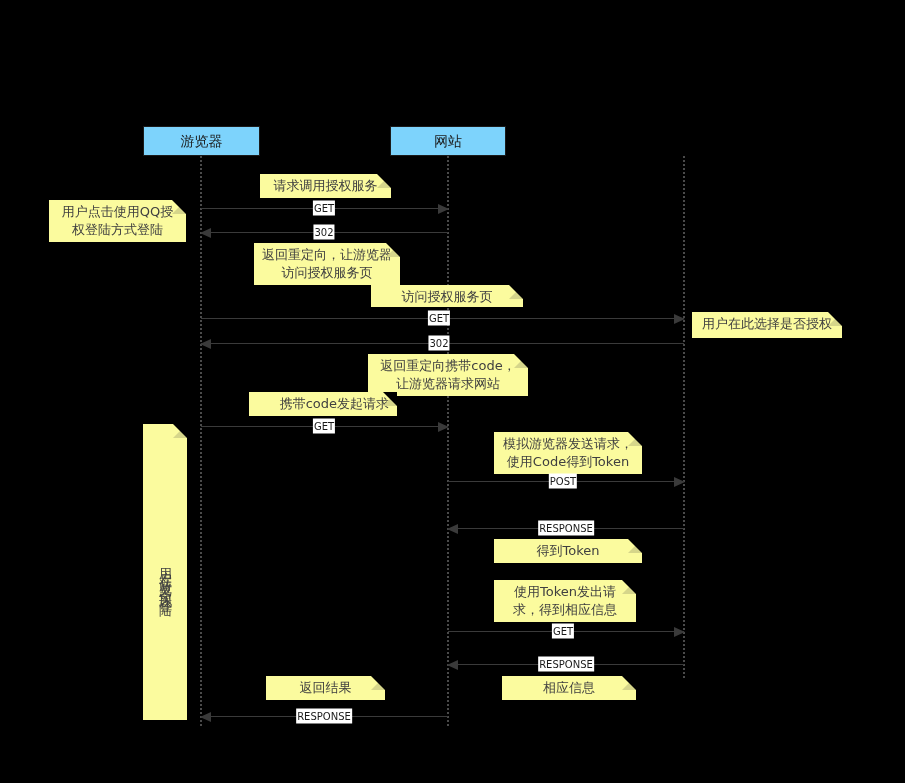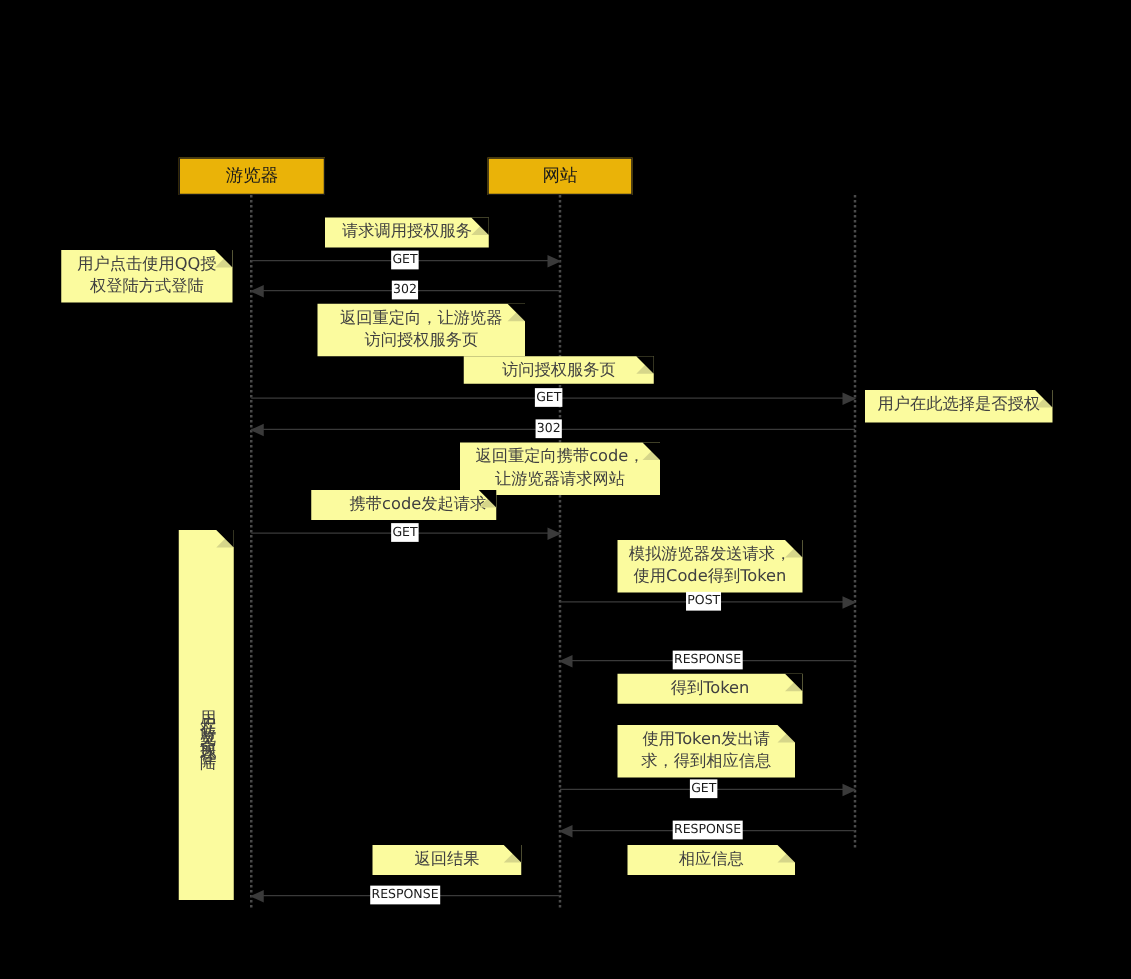--- a/index.html
+++ b/index.html
@@ -20,21 +20,21 @@
     position: absolute;
     left: 0; top: 0;
     width: 905px;
     height: 783px;
   }
 
   
   .participant {
     position: absolute;
     box-sizing: border-box;
-    background: #eab308;
+    background: #7dd3fc;
     border: 1px solid #1a1a1a;
     color: #1a1a1a;
     font-size: 14px;
     line-height: 28px;
     height: 30px;
     text-align: center;
     white-space: nowrap;
     overflow: hidden;
   }
 
@@ -142,21 +142,21 @@
       <div class="fold-fill"></div>
       <div class="fold"></div>
       <span class="note-line">请求调用授权服务</span>
     </div>
     <div class="note" style="left: 49px; top: 200px; width: 137px; height: 42px;">
       <div class="fold-fill"></div>
       <div class="fold"></div>
       <span class="note-line">用户点击使用QQ授</span>
       <span class="note-line">权登陆方式登陆</span>
     </div>
-    <div class="note" style="left: 254px; top: 243px; width: 166px; height: 42px;">
+    <div class="note" style="left: 254px; top: 243px; width: 146px; height: 42px;">
       <div class="fold-fill"></div>
       <div class="fold"></div>
       <span class="note-line">返回重定向，让游览器</span>
       <span class="note-line">访问授权服务页</span>
     </div>
     <div class="note" style="left: 371px; top: 285px; width: 152px; height: 22px;">
       <div class="fold-fill"></div>
       <div class="fold"></div>
       <span class="note-line">访问授权服务页</span>
     </div>
@@ -191,21 +191,21 @@
       <div class="fold-fill"></div>
       <div class="fold"></div>
       <span class="note-line">使用Token发出请</span>
       <span class="note-line">求，得到相应信息</span>
     </div>
     <div class="note" style="left: 502px; top: 676px; width: 134px; height: 24px;">
       <div class="fold-fill"></div>
       <div class="fold"></div>
       <span class="note-line">相应信息</span>
     </div>
-    <div class="note" style="left: 266px; top: 676px; width: 119px; height: 24px; margin-left: 32px;">
+    <div class="note" style="left: 266px; top: 676px; width: 119px; height: 24px;">
       <div class="fold-fill"></div>
       <div class="fold"></div>
       <span class="note-line">返回结果</span>
     </div>
     <div class="msg" style="left: 201px; top: 208px; width: 247px;">
       <div class="arrowhead right"></div>
     </div>
     <div class="msg-label" style="left: 324px; top: 208px;">GET</div>
     <div class="msg" style="left: 201px; top: 232px; width: 247px;">
       <div class="arrowhead left"></div>

